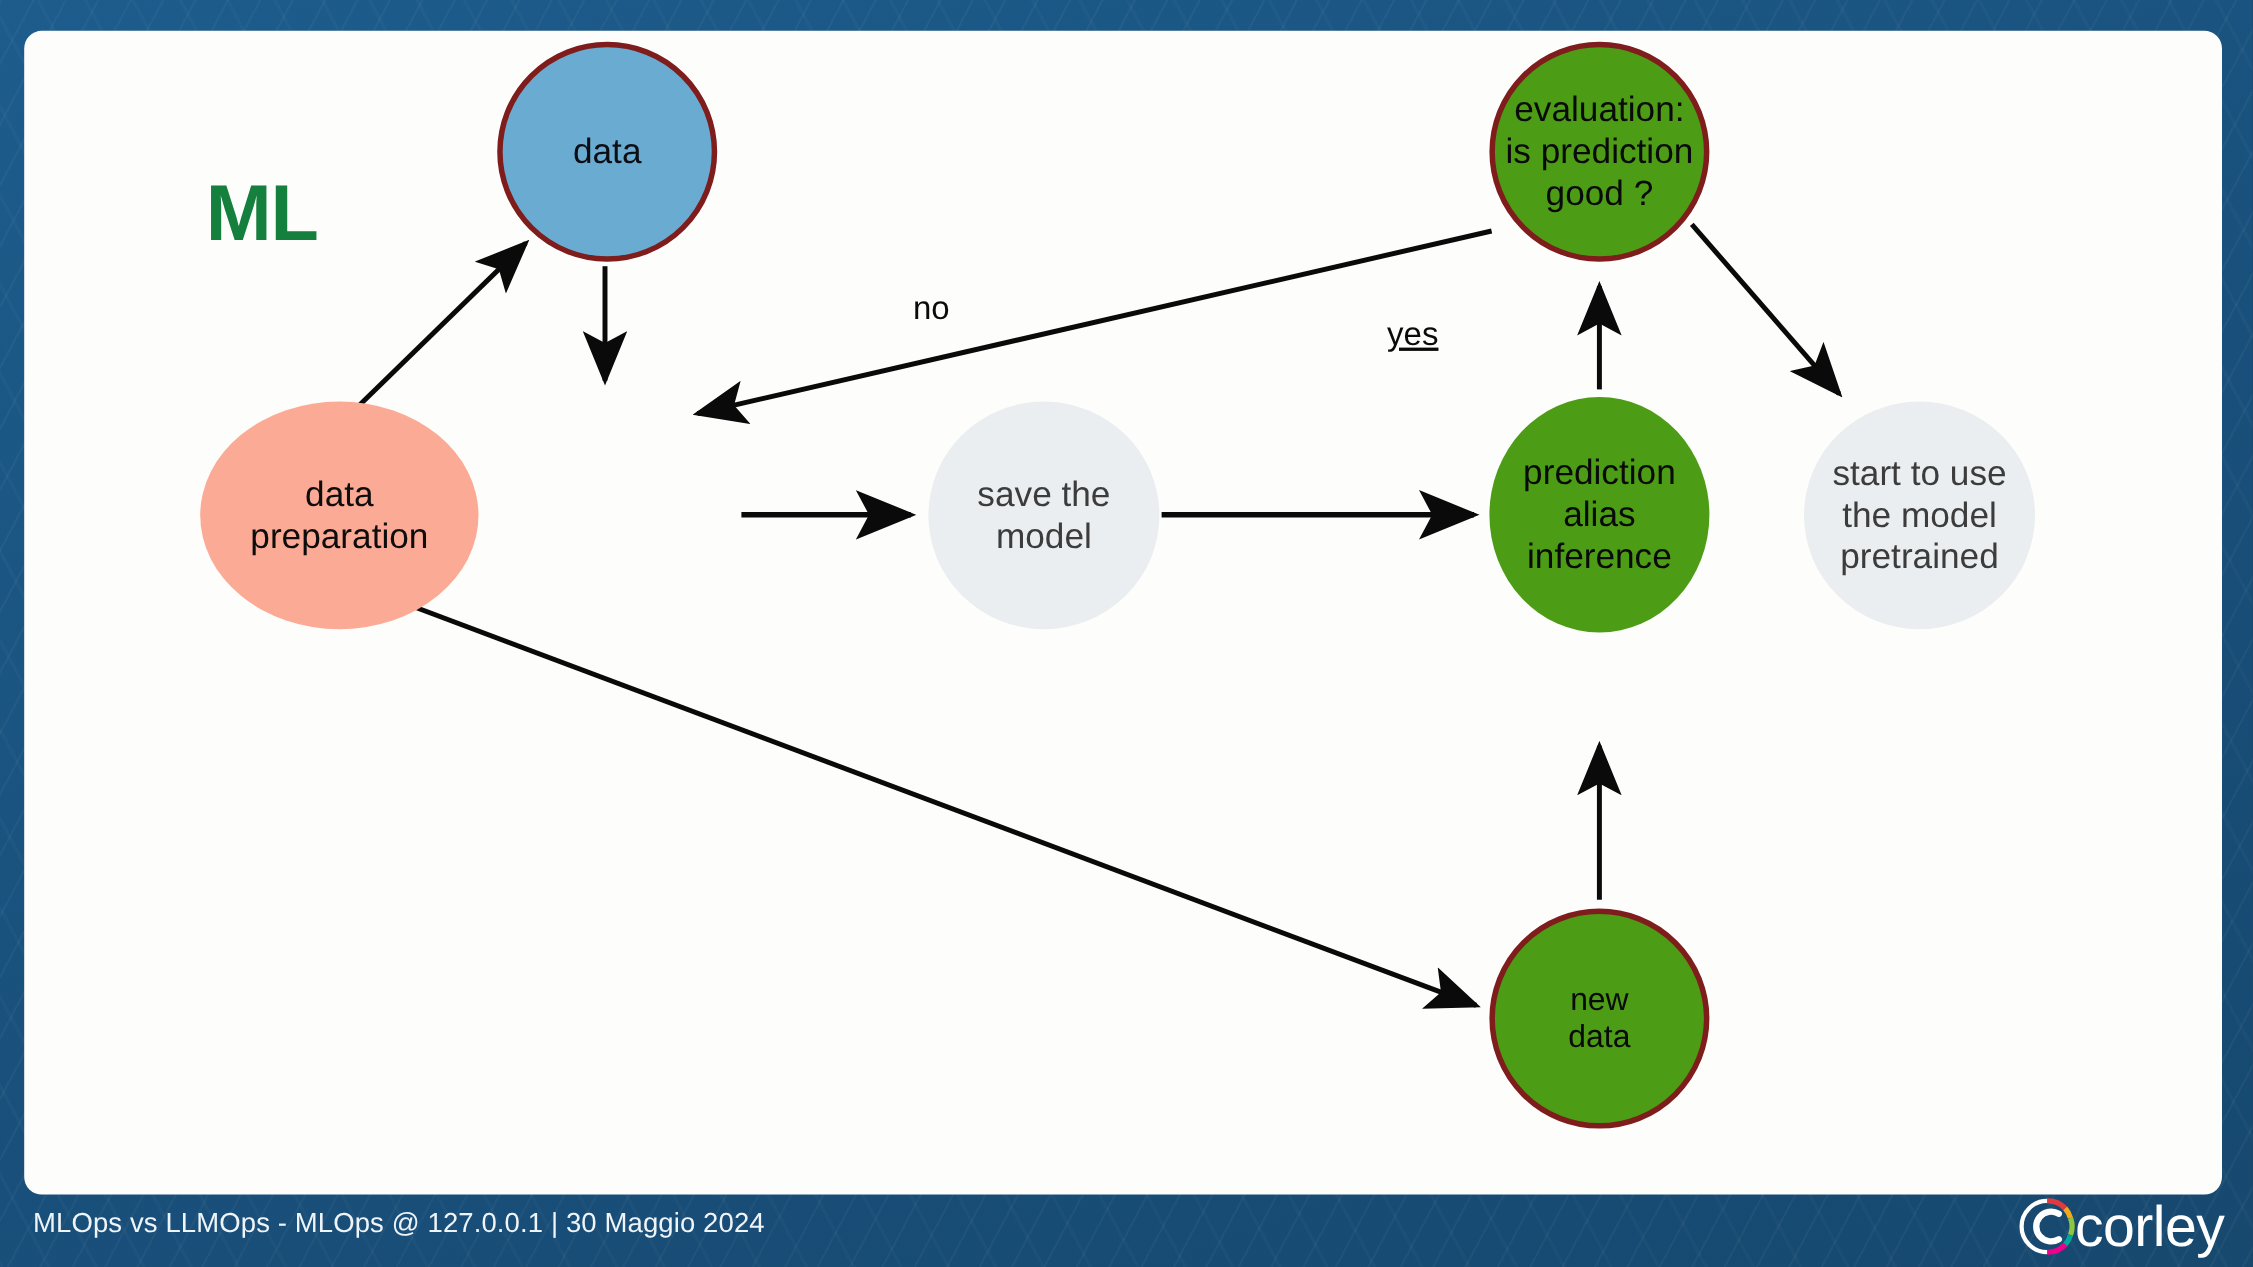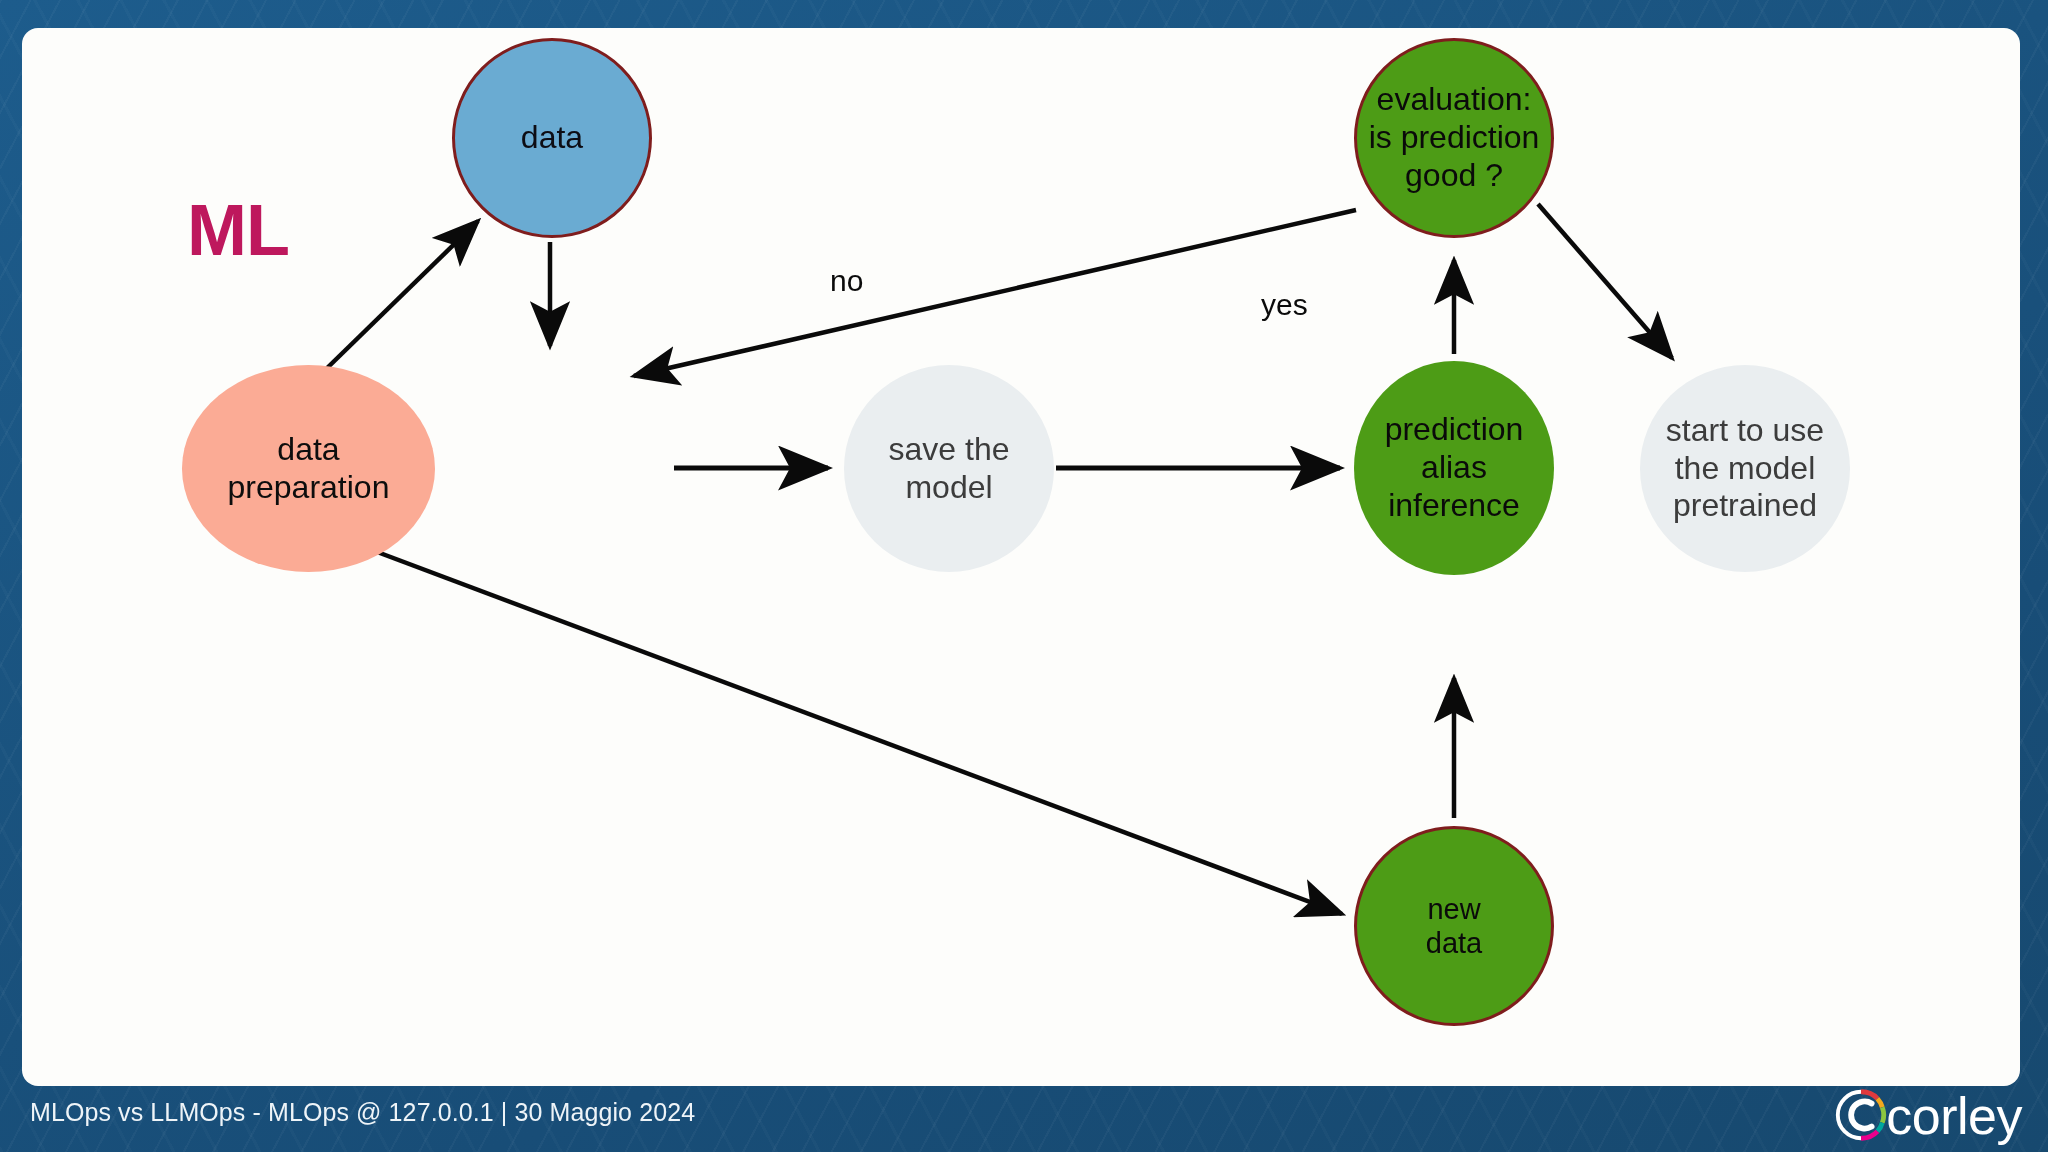--- a/index.html
+++ b/index.html
@@ -48,45 +48,44 @@
     width: 1998px;
     height: 1058px;
   }
   
   #slide-title {
     position: absolute;
     left: 165px;
     top: 130px;
     font-size: 72px;
     font-weight: bold;
-    color: #be185d;
+    color: #15803d;
     letter-spacing: -1px;
     line-height: 1;
-    margin-top: 36px;
   }
   
   .node {
     position: absolute;
     border-radius: 50%;
     display: flex;
     align-items: center;
     justify-content: center;
     text-align: center;
     box-sizing: border-box;
     line-height: 1.18;
   }
   .node .label {
     padding: 0 6px;
     white-space: pre-line;
   }
   .node.blue      { background: #6aabd2; color: #0d0d14; }
   .node.green     { background: #4d9c16; color: #0a0a0a; }
   .node.salmon    { background: #fbab95; color: #0d0d0d; }
   .node.gray      { background: #eaeef0; color: #3c3c3c; }
-  .node.outlined  { border: 3px solid #7f1d1d; }
+  .node.outlined  { border: 5px solid #7f1d1d; }
 
   
   .edge-label {
     position: absolute;
     background: #fdfdfb;
     color: #0b0b0b;
     font-size: 30px;
     line-height: 1.05;
     padding: 3px 5px 5px 5px;
     box-sizing: border-box;
@@ -184,21 +183,21 @@
 pretrained</span>
     </div>
 
     <div class="node green outlined" style="left:1332px; top:798px; width:200px; height:200px; font-size:29px;">
       <span class="label">new
 data</span>
     </div>
 
     <div class="edge-label" style="left:803px; top:234px;text-align:center;"><span>no</span></div>
 
-    <div class="edge-label" style="left:1234px; top:258px;"><span>yes</span></div>
+    <div class="edge-label" style="left:1234px; top:258px;text-decoration:underline;"><span>yes</span></div>
 
   </div>
 
   <div id="footer-text">MLOps vs LLMOps - MLOps @ 127.0.0.1 | 30 Maggio 2024</div>
 
   <div id="logo">
     <svg width="58" height="58" viewBox="0 0 60 60">
       <g fill="none" stroke-width="5" stroke-linecap="butt">
         <path d="M47,13 A22,22 0 0 0 30,6" stroke="#e03a3e"></path>
         <path d="M52,22 A22,22 0 0 0 47,13" stroke="#f4a81d"></path>

